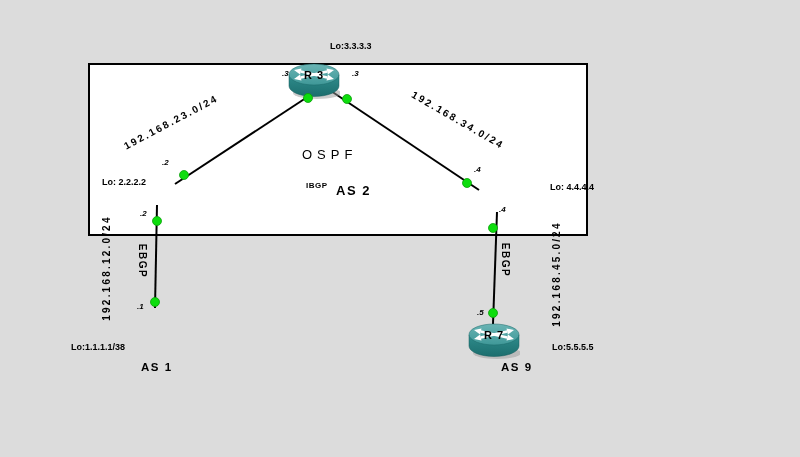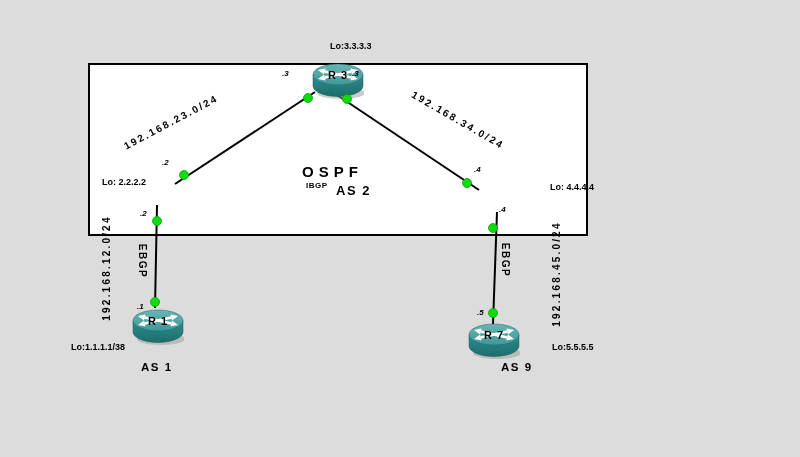--- a/index.html
+++ b/index.html
@@ -17,21 +17,21 @@
   .rname{
     position:absolute; left:0; right:0; top:7px; text-align:center;
     font-weight:bold; font-size:11px; letter-spacing:1px; color:#000;
   }
   .lbl{position:absolute; white-space:nowrap;}
   .lo{font-size:9px; font-weight:bold;padding-left:16px;}
   .ifl{font-size:8px; font-weight:bold; font-style:italic;}
   .asl{font-size:11.5px; font-weight:bold; letter-spacing:1.5px;}
   .subnet{font-size:10px; font-weight:bold; letter-spacing:2.2px;}
   .ebgp{font-size:10px; font-weight:bold; letter-spacing:1.5px;}
-  .ospf-title{font-size:15px; font-weight:bold; letter-spacing:5px;margin-top:16px;}
+  .ospf-title{font-size:13px; font-weight:normal; letter-spacing:5px;}
   .ibgp{font-size:8px; font-weight:600; letter-spacing:0.5px;text-align:center;}
 </style>
 </head>
 <body>
 
 <div class="canvas">
 
   <div class="ospf-box"></div>
 
   <svg class="layer" width="800" height="457">
@@ -60,31 +60,25 @@
           <line x1="12.8" y1="9.5" x2="39.2" y2="15.5" stroke="#fff" stroke-width="2.6"></line>
           <polygon points="46,8 39.9,12.6 38.5,6.4"></polygon>
           <polygon points="6,17 13.5,18.6 12.1,12.4"></polygon>
           <polygon points="46,17 38.5,18.6 39.9,12.4"></polygon>
           <polygon points="6,8 12.1,12.6 13.5,6.4"></polygon>
         </g>
       </symbol>
     </defs>
   </svg>
 
-  <div class="router" style="left:312px;top:62px">
+  <div class="router" style="left:288px;top:62px">
     <svg width="52" height="38">
         <use href="#router-sym" xlink:href="#router-sym"></use>
       </svg>
     <div class="rname">R 3</div>
-  </div>
-  <div class="router" style="left:132px;top:308px">
-    <svg width="52" height="38">
-        <use href="#router-sym" xlink:href="#router-sym"></use>
-      </svg>
-    <div class="rname">R 1</div>
   </div>
   <div class="router" style="left:468px;top:322px">
     <svg width="52" height="38">
         <use href="#router-sym" xlink:href="#router-sym"></use>
       </svg>
     <div class="rname">R 7</div>
   </div>
 
   <svg class="layer" width="800" height="457">
     <g fill="#0ddd0d" stroke="#0aa00a" stroke-width="0.8">

